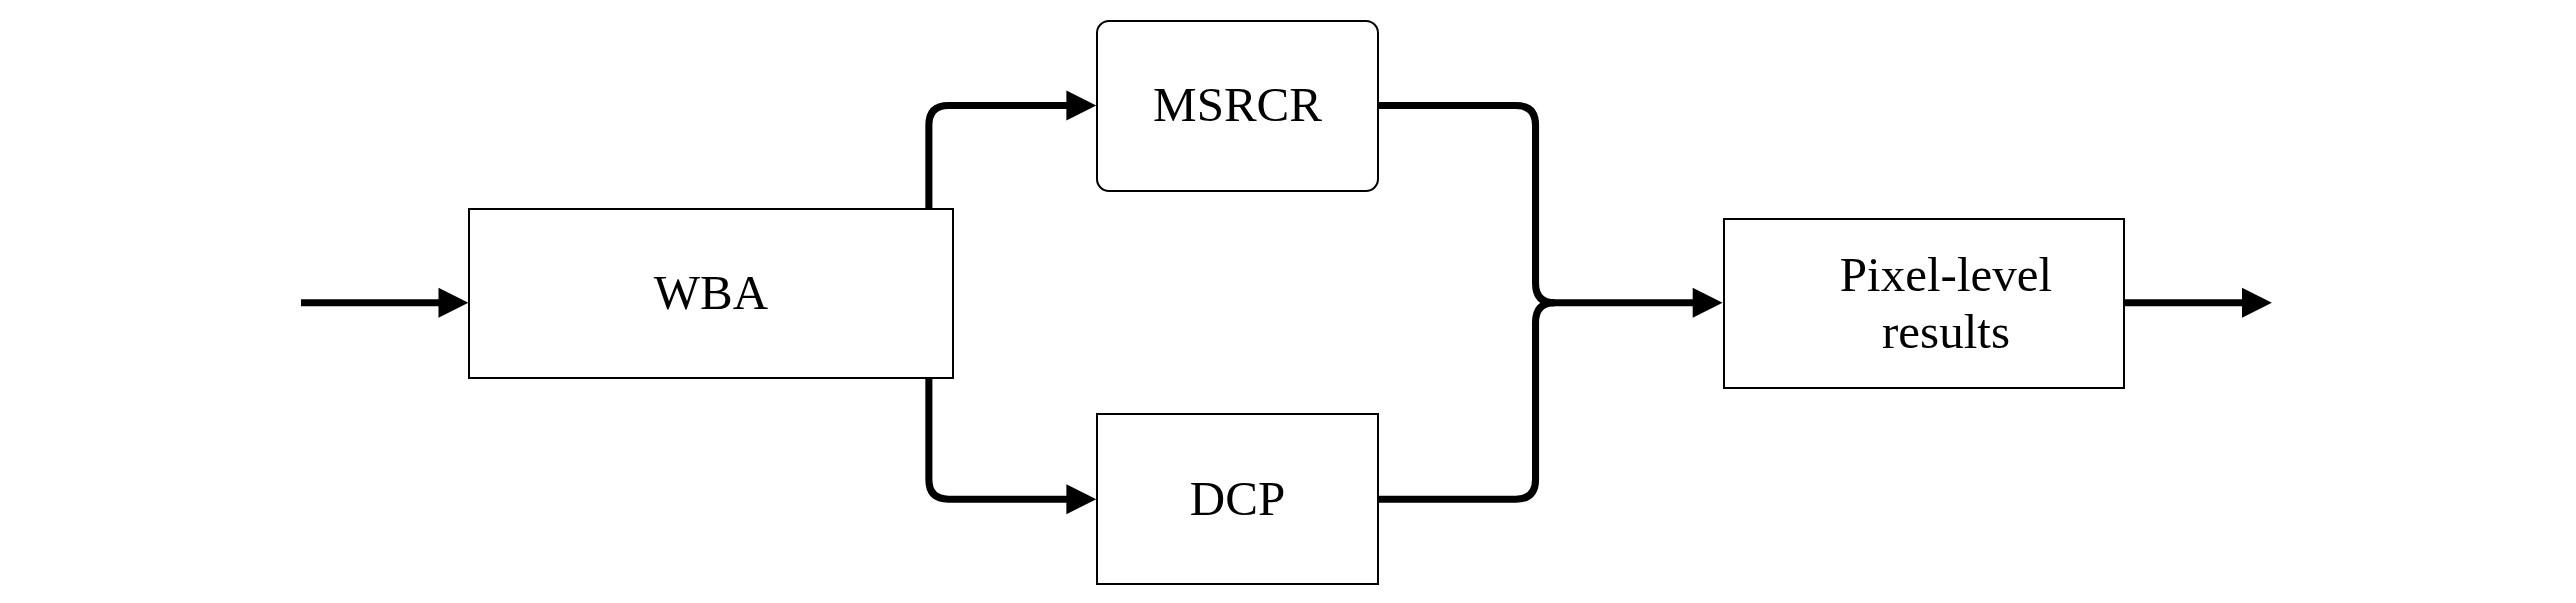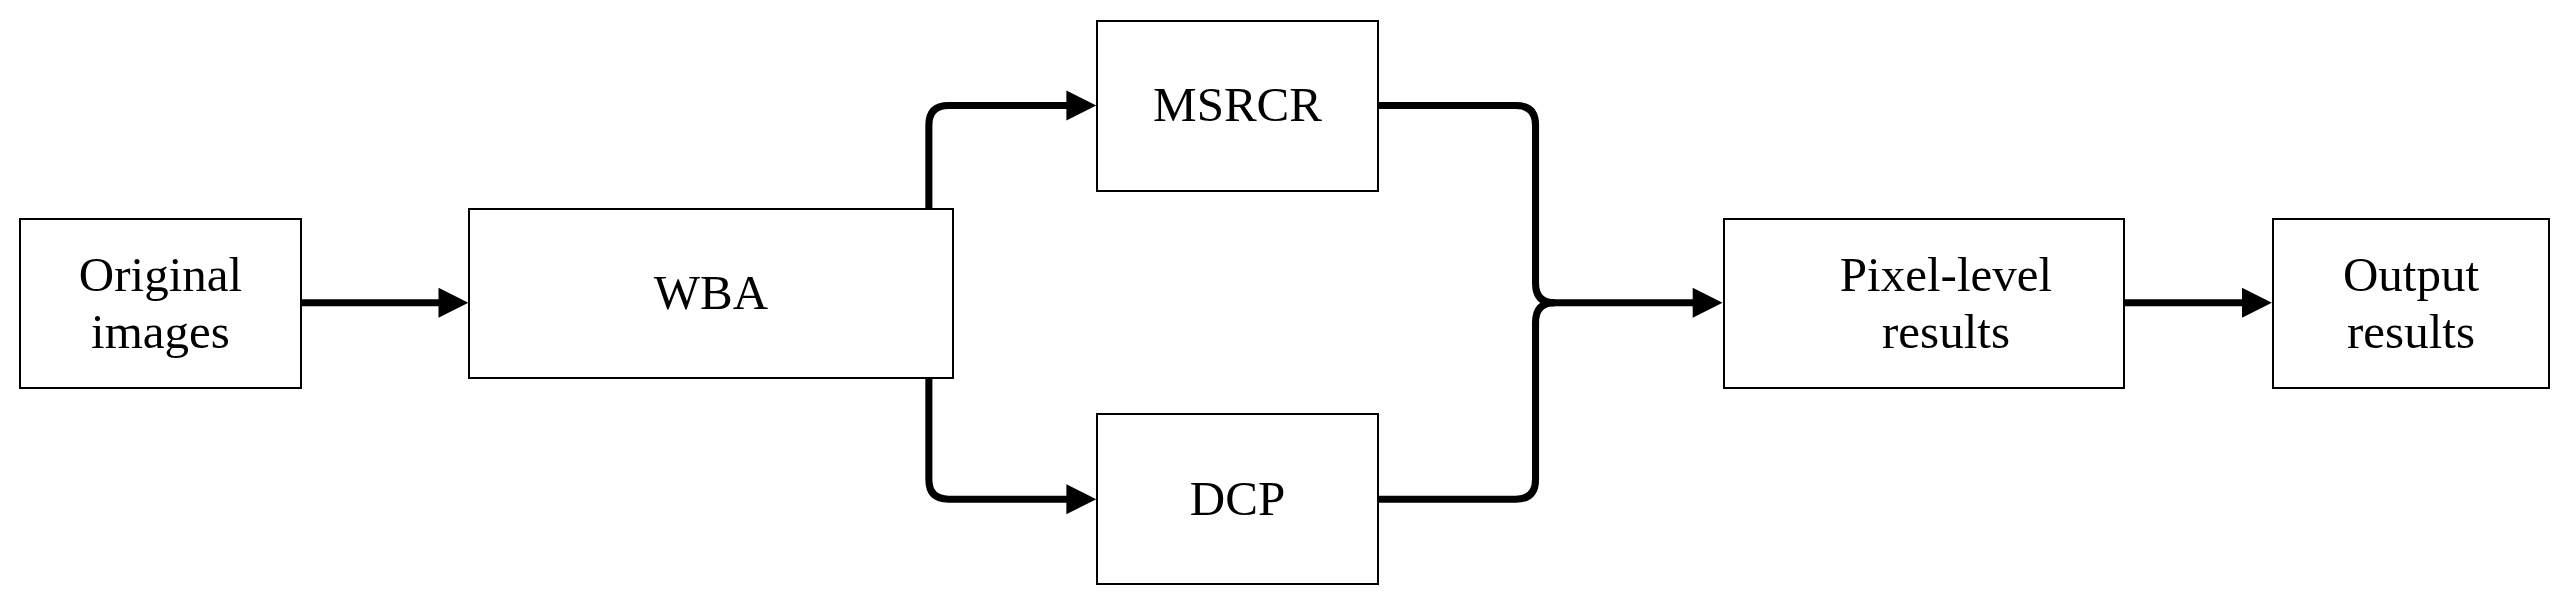--- a/index.html
+++ b/index.html
@@ -27,21 +27,21 @@
     flex-direction: column;
     align-items: center;
     justify-content: center;
     text-align: center;
     font-size: 49px;
     line-height: 1.16;
     white-space: nowrap;
   }
   .node-original { left: 19px;  top: 218px; width: 283px; height: 171px; }
   .node-wba      { left: 468px; top: 208px; width: 486px; height: 171px; }
-  .node-msrcr    { left: 1096px; top: 19.6px;  width: 283px; height: 172px; }
+  .node-msrcr    { left: 1096px; top: 19.6px;  width: 283px; height: 172px; border-radius: 13px; }
   .node-dcp      { left: 1096px; top: 413px; width: 283px; height: 172px; align-items: center; }
   .node-fusion   { left: 1723px; top: 218px; width: 402px; height: 171px; padding-left: 44px; }
   .node-output   { left: 2272px; top: 218px; width: 278px; height: 171px; }
 </style>
 </head>
 <body>
 
 <div class="canvas">
 
   <svg class="connectors" viewBox="0 0 3278 768" xmlns="http://www.w3.org/2000/svg">
@@ -63,41 +63,33 @@
     </g>
     <g fill="#000000" stroke="none">
       <polygon points="596,385 558,366 558,404"></polygon>
       <polygon points="1395,134 1357,115 1357,153"></polygon>
       <polygon points="1395,635 1357,616 1357,654"></polygon>
       <polygon points="2192,385 2154,366 2154,404"></polygon>
       <polygon points="2891,385 2853,366 2853,404"></polygon>
     </g>
   </svg>
 
-  <div class="node node-original">
-    <span>Original</span>
-    <span>images</span>
-  </div>
 
   <div class="node node-wba">
     <span>WBA</span>
   </div>
 
   <div class="node node-msrcr">
     <span>MSRCR</span>
   </div>
 
   <div class="node node-dcp">
     <span>DCP</span>
   </div>
 
   <div class="node node-fusion">
     <span>Pixel-level</span>
     <span>results</span>
   </div>
 
-  <div class="node node-output">
-    <span>Output</span>
-    <span>results</span>
-  </div>
 
 </div>
 
 
 </body></html>

